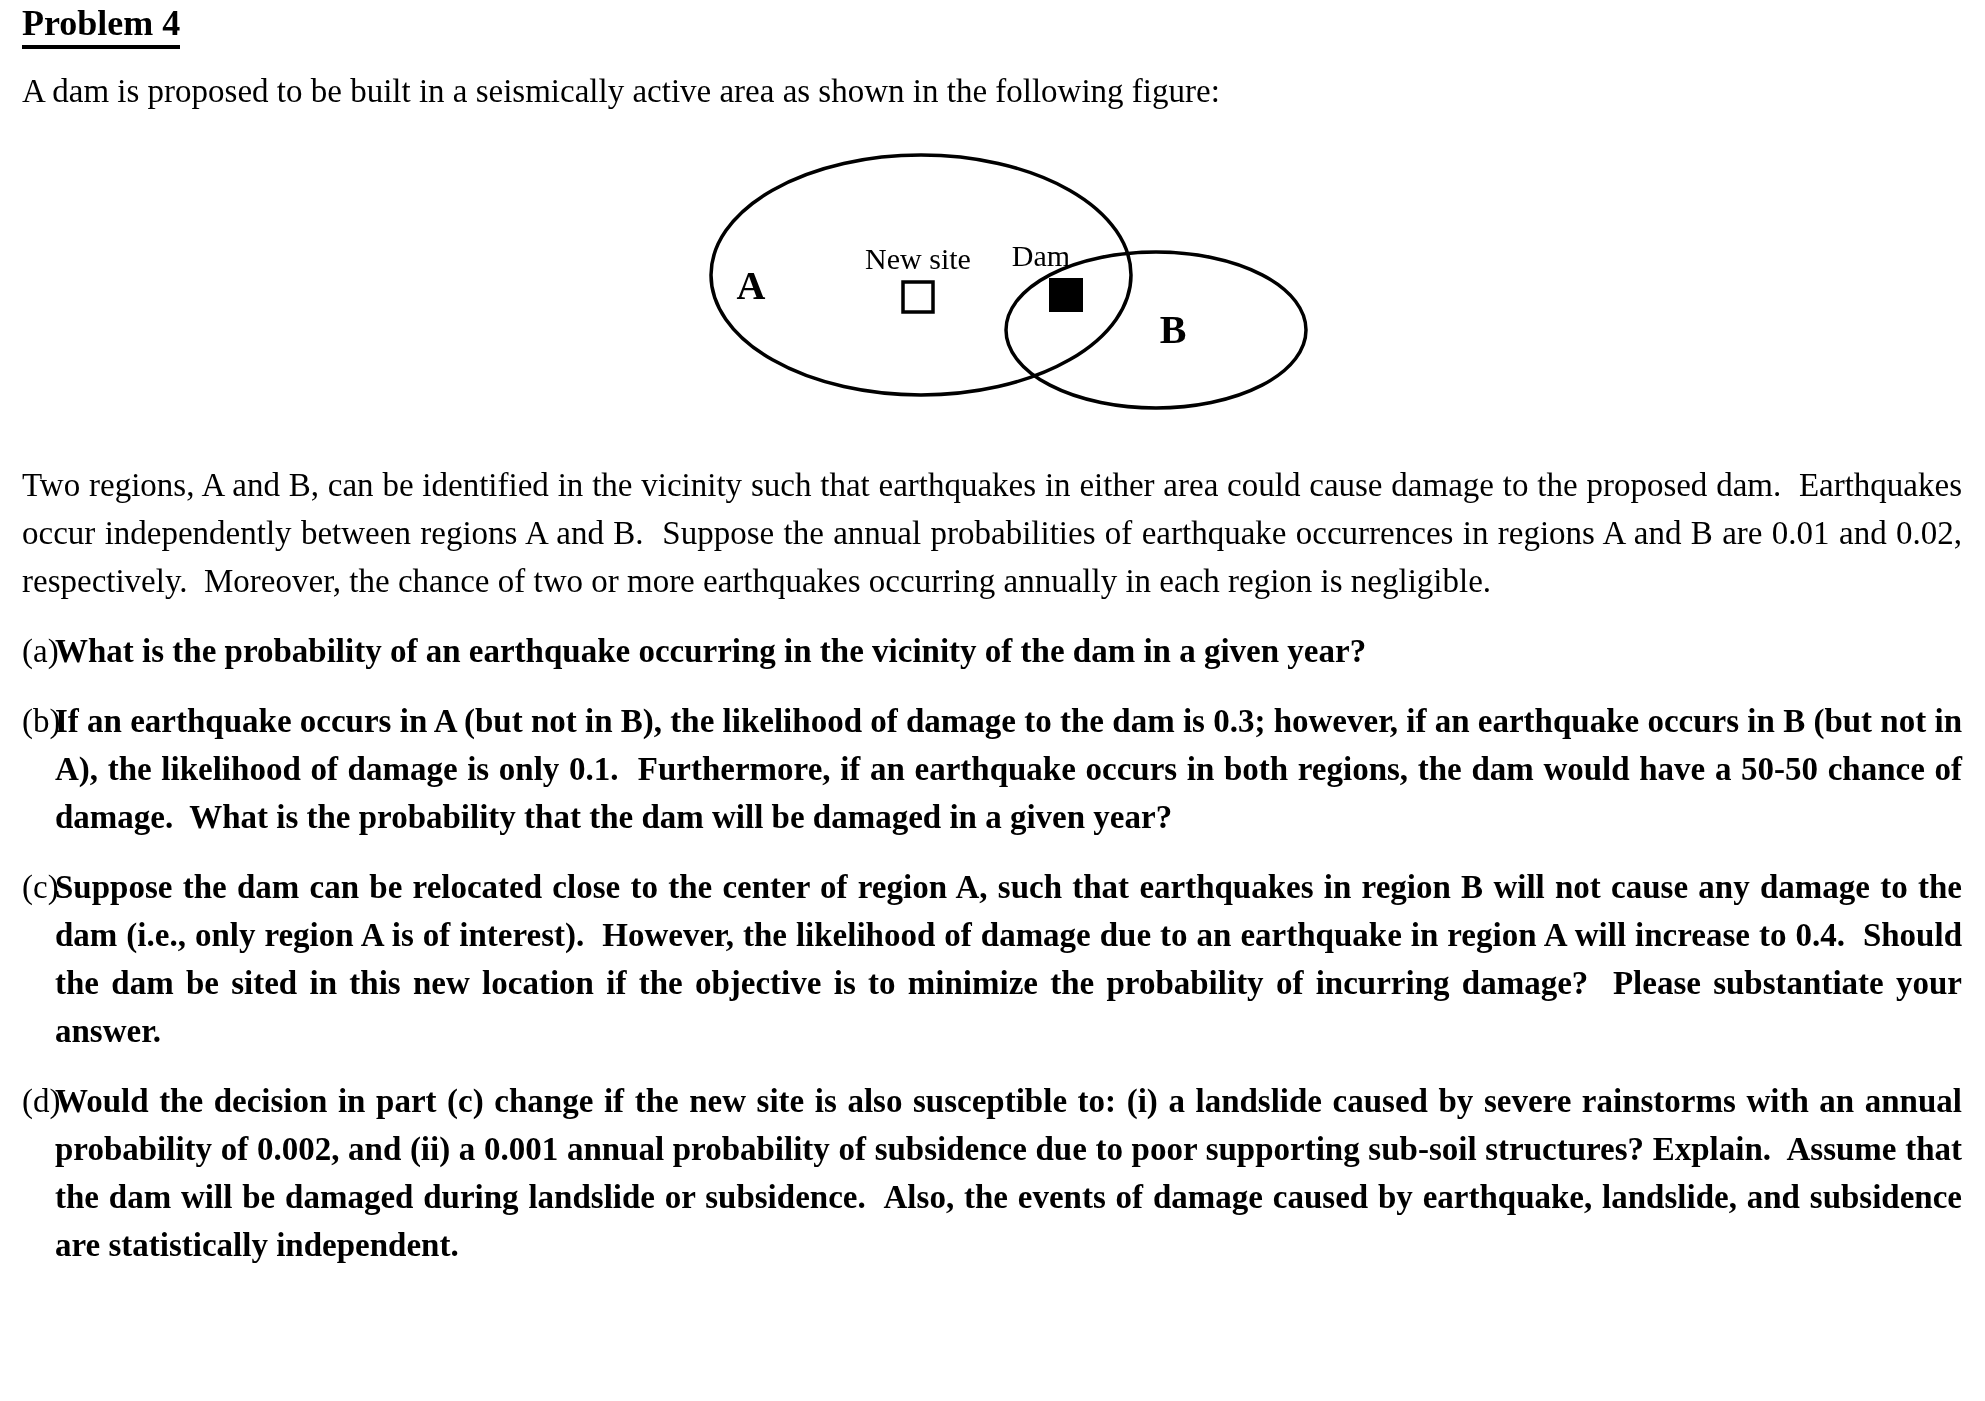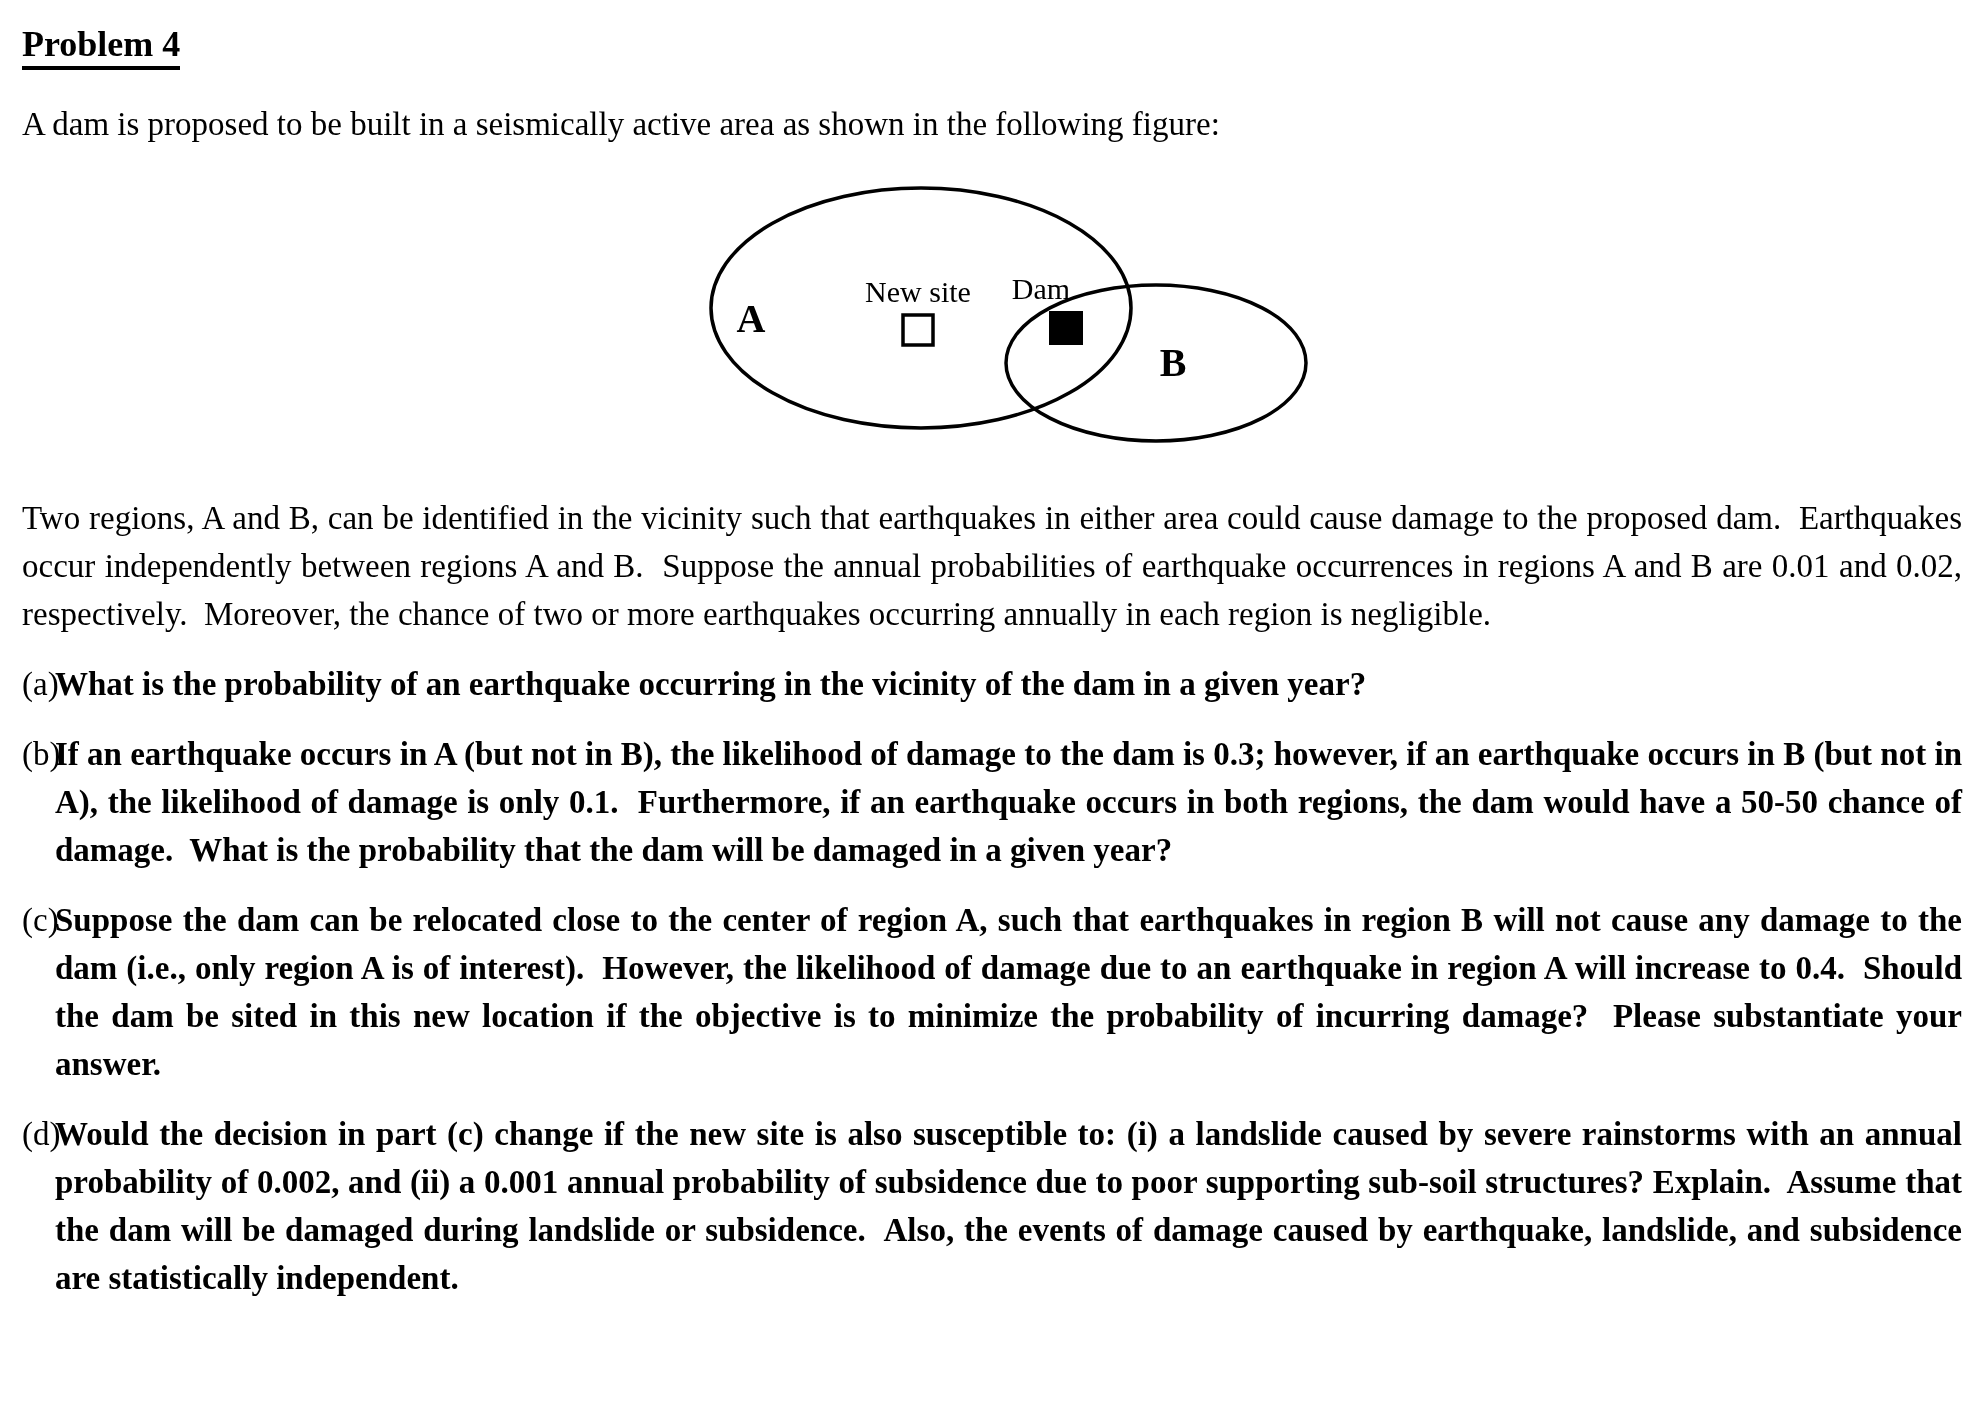--- a/index.html
+++ b/index.html
@@ -2,40 +2,40 @@
 <html><head>
 <meta charset="utf-8">
 <style>
   * { margin: 0; padding: 0; box-sizing: border-box; }
   html, body { width: 1985px; height: 1401px; background: #ffffff; }
   body {
     font-family: "Liberation Serif", "DejaVu Serif", serif;
     color: #000;
     overflow: hidden;
   }
-  .page { position: relative; width: 1985px; height: 1401px; padding-top: 22px; }
+  .page { position: relative; width: 1985px; height: 1401px; padding-top: 1px; }
 
   .title {
     display: inline-block;
     margin-left: 22px;
     font-size: 36px;
     font-weight: bold;
     line-height: 44px;
     border-bottom: 4px solid #000;
     padding-bottom: 0px;
   }
 
   .textline, .para, .ptext {
     font-size: 33px;
     line-height: 48px;
     white-space: pre-wrap;
   }
 
   .intro {
-    margin: 30px 23px 0 22px;
+    margin: 18px 23px 0 22px;
   }
 
   .figure {
     width: 700px;
     height: 270px;
     margin: 30px auto 0 auto;
   }
   .figure svg { display: block; }
   .fig-label-big {
     font-family: "Liberation Serif", "DejaVu Serif", serif;

